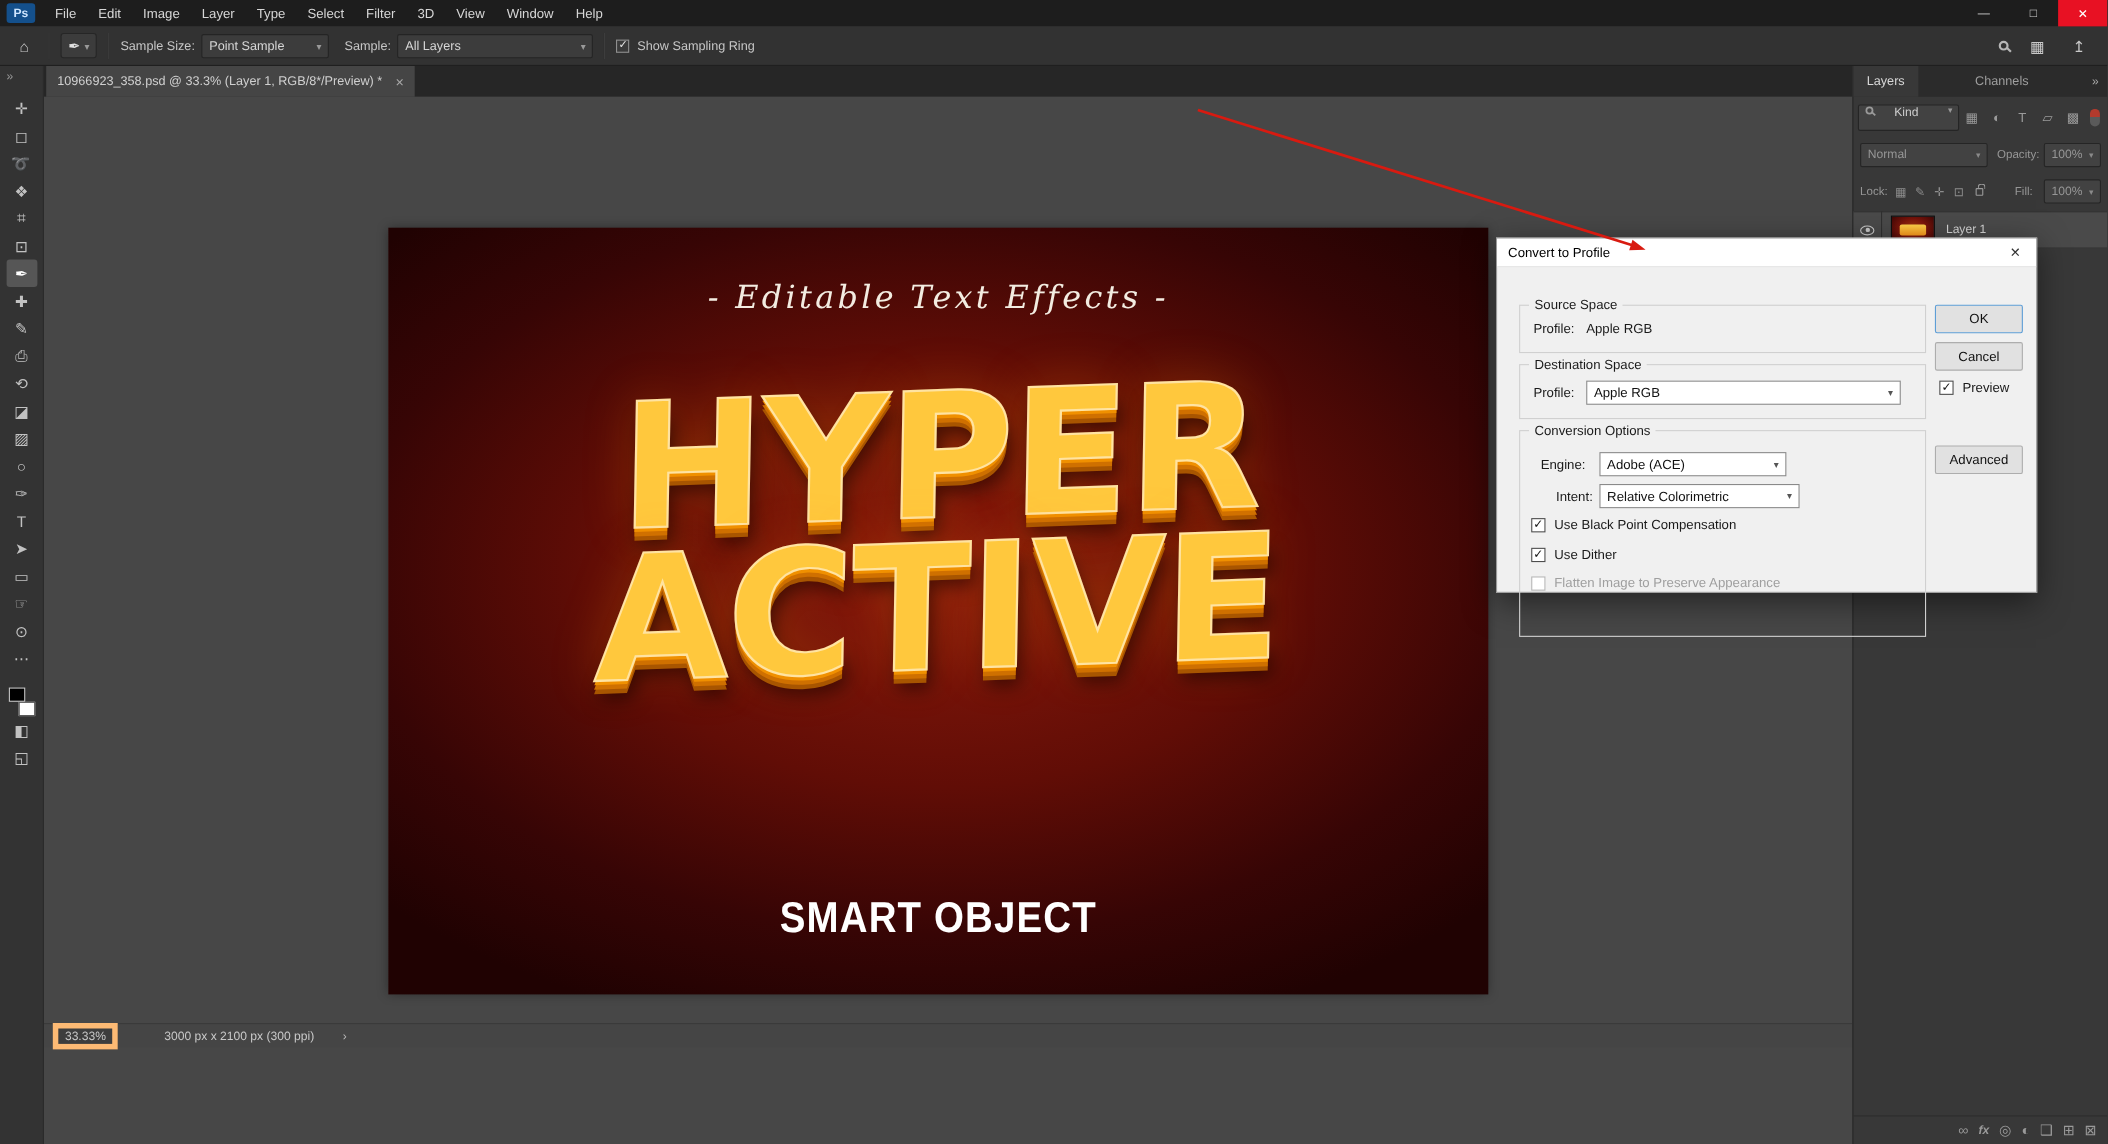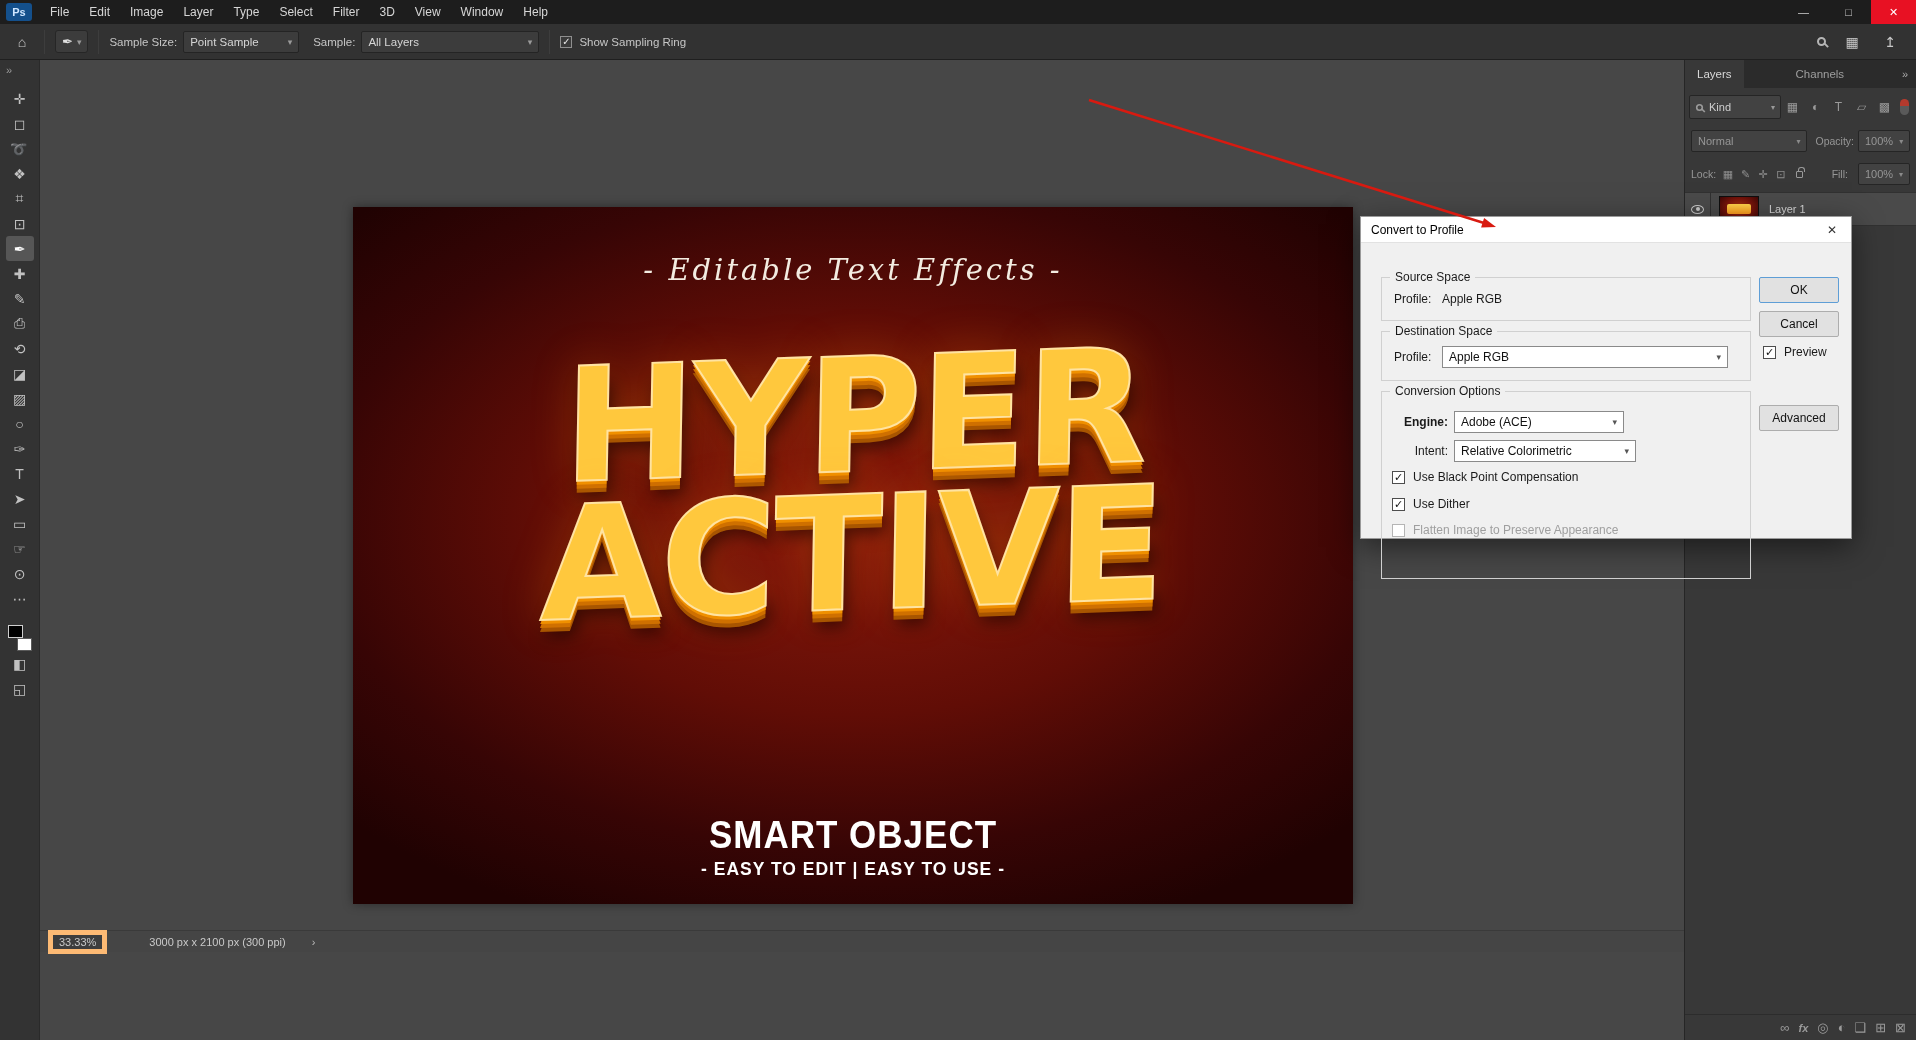--- a/index.html
+++ b/index.html
@@ -63,21 +63,21 @@
   .status-chev { margin-left:26px; color:#bbb; }
 
   
   #rightpanel { position:absolute; left:1684px; top:60px; width:232px; height:980px; background:#383838; border-left:1px solid #262626; }
   #rp-tabs { position:absolute; left:0; top:0; width:100%; height:28px; background:#2b2b2b; display:flex; align-items:flex-end;gap:40px; }
   .rp-tab { height:28px; display:flex; align-items:center; padding:0 12px; font-size:11.5px; color:#9f9f9f; }
   .rp-tab.active { background:#383838; color:#d8d8d8; }
   .rp-collapse { margin-left:auto; color:#aaa; font-size:11px; padding:0 8px 8px 0; }
   .rp-row { position:absolute; left:0; width:100%; display:flex; align-items:center; }
   #rp-filter { top:34px; height:26px; padding:0 4px; }
-  .kind-box { display:flex; align-items:center; gap:5px; background:#424242; border:1px solid #252525; border-radius:2px; height:24px; width:92px; padding:0 5px; color:#cfcfcf; font-size:11px; }
+  .kind-box { display:flex; gap:18px; background:#424242; border:1px solid #252525; border-radius:2px; height:24px; width:92px; padding:0 5px; color:#cfcfcf; font-size:11px; }
   .kind-box .caret { font-size:8px; color:#999; margin-left:auto; }
   .kind-box .mag { border-color:#9a9a9a; transform:scale(.8); }
   .kind-box .mag::after { background:#9a9a9a; }
   .filt-ic { width:23px; text-align:center; color:#9a9a9a; font-size:12px; }
   .filter-toggle { width:9px; height:16px; border-radius:5px; background:linear-gradient(#b33a2d 45%, #5a5a5a 45%); margin-left:4px; }
   #rp-blend { top:68px; height:26px; padding:0 6px; }
   .panel-dd { display:flex; align-items:center; justify-content:space-between; background:#424242; border:1px solid #252525; border-radius:2px; height:22px; padding:0 6px; color:#969696; font-size:11px; }
   .panel-dd .caret { font-size:8px; color:#8a8a8a; margin-left:6px; }
   .blend-dd { width:122px; }
   .rp-label { color:#969696; font-size:10.5px; }
@@ -180,20 +180,26 @@
         <span class="ck">✓</span>
       </span>
     <span class="ob-label">Show Sampling Ring</span>
     <div id="ob-right">
       <span class="mag"></span>
       <span class="ob-icon">▦</span>
       <span class="ob-icon">↥</span>
     </div>
   </div>
 
+  <div id="tabbar">
+    <div id="doc-tab">
+      <span class="tab-title">10966923_358.psd @ 33.3% (Layer 1, RGB/8*/Preview) *</span>
+      <span class="tab-close">×</span>
+    </div>
+  </div>
 
   <div id="toolbar">
     <span class="tb-collapse">»</span>
     <span class="tool">✛</span>
     <span class="tool">◻</span>
     <span class="tool">➰</span>
     <span class="tool">❖</span>
     <span class="tool">⌗</span>
     <span class="tool">⊡</span>
     <span class="tool selected">✒</span>
@@ -220,21 +226,20 @@
   </div>
 
   <div id="canvas">
     <div id="doc-image">
       <div class="tagline">- Editable Text Effects -</div>
       <div id="headline">
         <div class="hl">HYPER</div>
         <div class="hl">ACTIVE</div>
       </div>
       <div class="smart">SMART OBJECT</div>
-      <div class="easy">- EASY TO EDIT | EASY TO USE -</div>
     </div>
     <div id="statusbar">
       <span class="zoom-field">33.33%</span>
       <span class="doc-size">3000 px x 2100 px (300 ppi)</span>
       <span class="status-chev">›</span>
     </div>
   </div>
 
   <aside id="rightpanel">
     <div id="rp-tabs">
@@ -320,21 +325,21 @@
           <span class="wsel" style="width:286px;">
             <span>Apple RGB</span>
             <span class="caret">▾</span>
           </span>
         </div>
       </div>
 
       <div class="grp" id="grp-cnv">
         <span class="legend">Conversion Options</span>
         <div class="dlg-row" style="left:12px; top:19px;">
-          <span class="dlg-label" style="width:54px; text-align:right; margin-right:6px;font-weight:bold;">Engine:</span>
+          <span class="dlg-label" style="width:54px; text-align:center; margin-right:6px;">Engine:</span>
           <span class="wsel" style="width:170px;">
             <span>Adobe (ACE)</span>
             <span class="caret">▾</span>
           </span>
         </div>
         <div class="dlg-row" style="left:12px; top:48px;">
           <span class="dlg-label" style="width:54px; text-align:right; margin-right:6px;">Intent:</span>
           <span class="wsel" style="width:182px;">
             <span>Relative Colorimetric</span>
             <span class="caret">▾</span>

